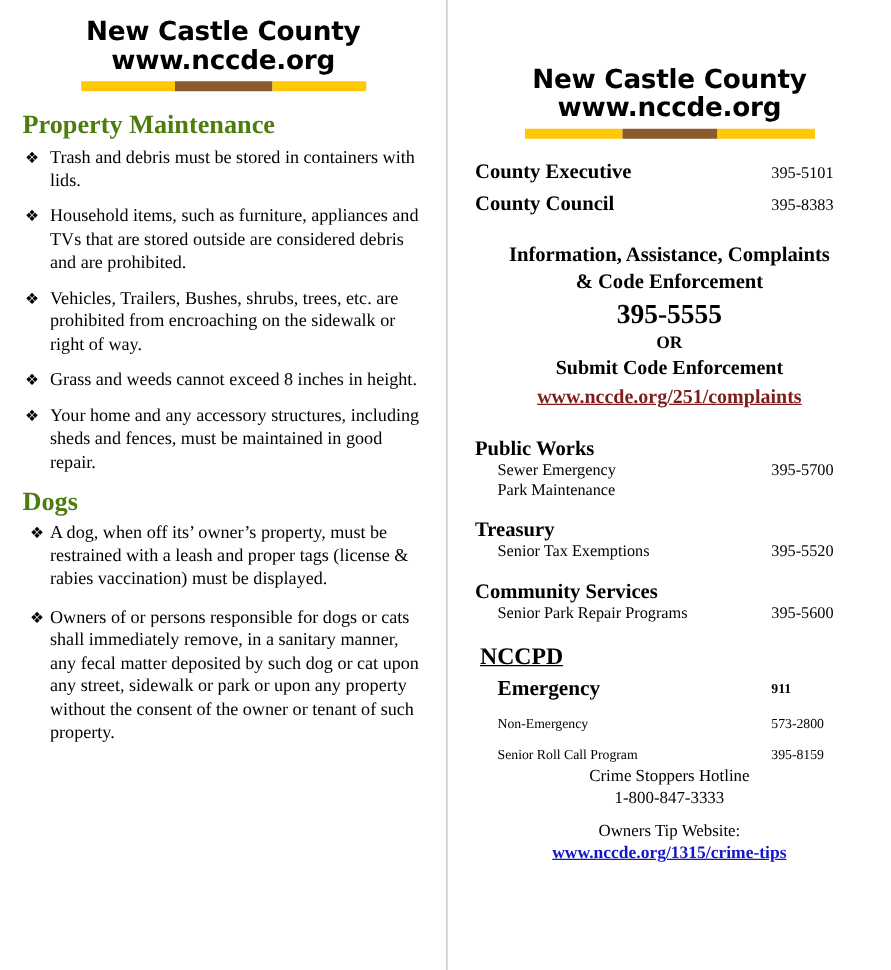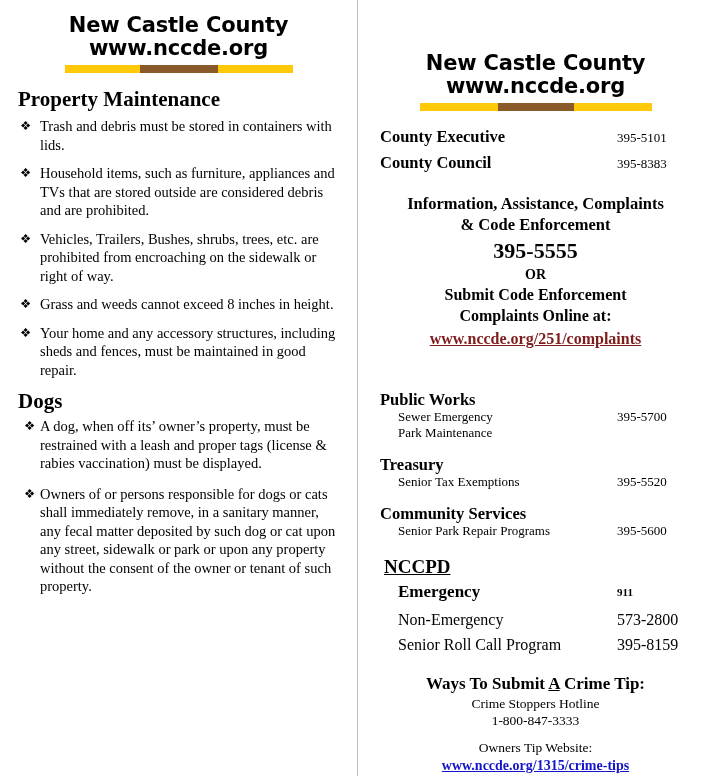--- a/index.html
+++ b/index.html
@@ -69,21 +69,21 @@
   .brand-rule.right .seg-brown { width: 76px; flex: 0 0 76px; }
 
   
   h2.section-h {
     font-family: "Liberation Serif", serif;
     font-weight: bold;
     font-size: 21px;
     line-height: 24px;
     margin: 14px 0 6px 0;
     padding: 0;
-    color: #000000;
+    color: #4d7c0f;
   }
   h2.section-h.dogs {
     margin: 10px 0 4px 0;
   }
 
   ul.bullets {
     list-style: none;
     margin: 0;
     padding: 0;
   }
@@ -177,21 +177,21 @@
     font-weight: bold;
     font-size: 16px;
     line-height: 22px;
     color: #7f1d1d;
     text-decoration: underline;
     display: block;
     margin-top: 2px;
   }
 
   .dept-group { margin-top: 14px; }
-  .dept-group.first { margin-top: 40px; }
+  .dept-group.first { margin-top: 20px; }
   .sub-row {
     display: flex;
     align-items: baseline;
     font-size: 13px;
     line-height: 16px;
     padding-left: 18px;
   }
   .sub-row .sname { flex: 1 1 auto; }
   .sub-row .snum  { flex: 0 0 auto; width: 74px; }
 
@@ -222,21 +222,21 @@
     line-height: 22px;
     flex: 0 0 auto;
     width: 74px;
     text-align: left;
   }
   .pd-row {
     display: flex;
     align-items: baseline;
     padding-left: 18px;
     margin-top: 9px;
-    font-size: 16px;
+    font-size: 11px;
     line-height: 16px;
   }
   .pd-row .pname { flex: 1 1 auto; }
   .pd-row .pnum  { flex: 0 0 auto; width: 74px; }
 
   .tips-head {
     text-align: center;
     font-weight: bold;
     font-size: 17px;
     line-height: 22px;
@@ -318,21 +318,20 @@
         <span class="num num-lg">395-8383</span>
       </div>
     </div>
 
     <div class="blk-info">
       <div class="l1">Information, Assistance, Complaints</div>
       <div class="l1">&amp; Code Enforcement</div>
       <div class="big-num">395-5555</div>
       <div class="or">OR</div>
       <div class="l2">Submit Code Enforcement</div>
-      <div class="l2">Complaints Online at:</div>
       <span class="biglink">www.nccde.org/251/complaints</span>
     </div>
 
     <div class="dept-group first">
       <div class="dept-name">Public Works</div>
       <div class="sub-row">
         <span class="sname">Sewer Emergency</span>
         <span class="snum">395-5700</span>
       </div>
       <div class="sub-row">
@@ -364,21 +363,20 @@
     </div>
     <div class="pd-row">
       <span class="pname">Non-Emergency</span>
       <span class="pnum">573-2800</span>
     </div>
     <div class="pd-row">
       <span class="pname">Senior Roll Call Program</span>
       <span class="pnum">395-8159</span>
     </div>
 
-    <div class="tips-head"><span>Ways To Submit </span><u>A</u><span> Crime Tip:</span></div>
     <div class="tips-line">Crime Stoppers Hotline</div>
     <div class="tips-line">1-800-847-3333</div>
     <div class="tips-gap"></div>
     <div class="tips-line">Owners Tip Website:</div>
     <span class="tips-link">www.nccde.org/1315/crime-tips</span>
 
   </div>
 
 </div>
 

